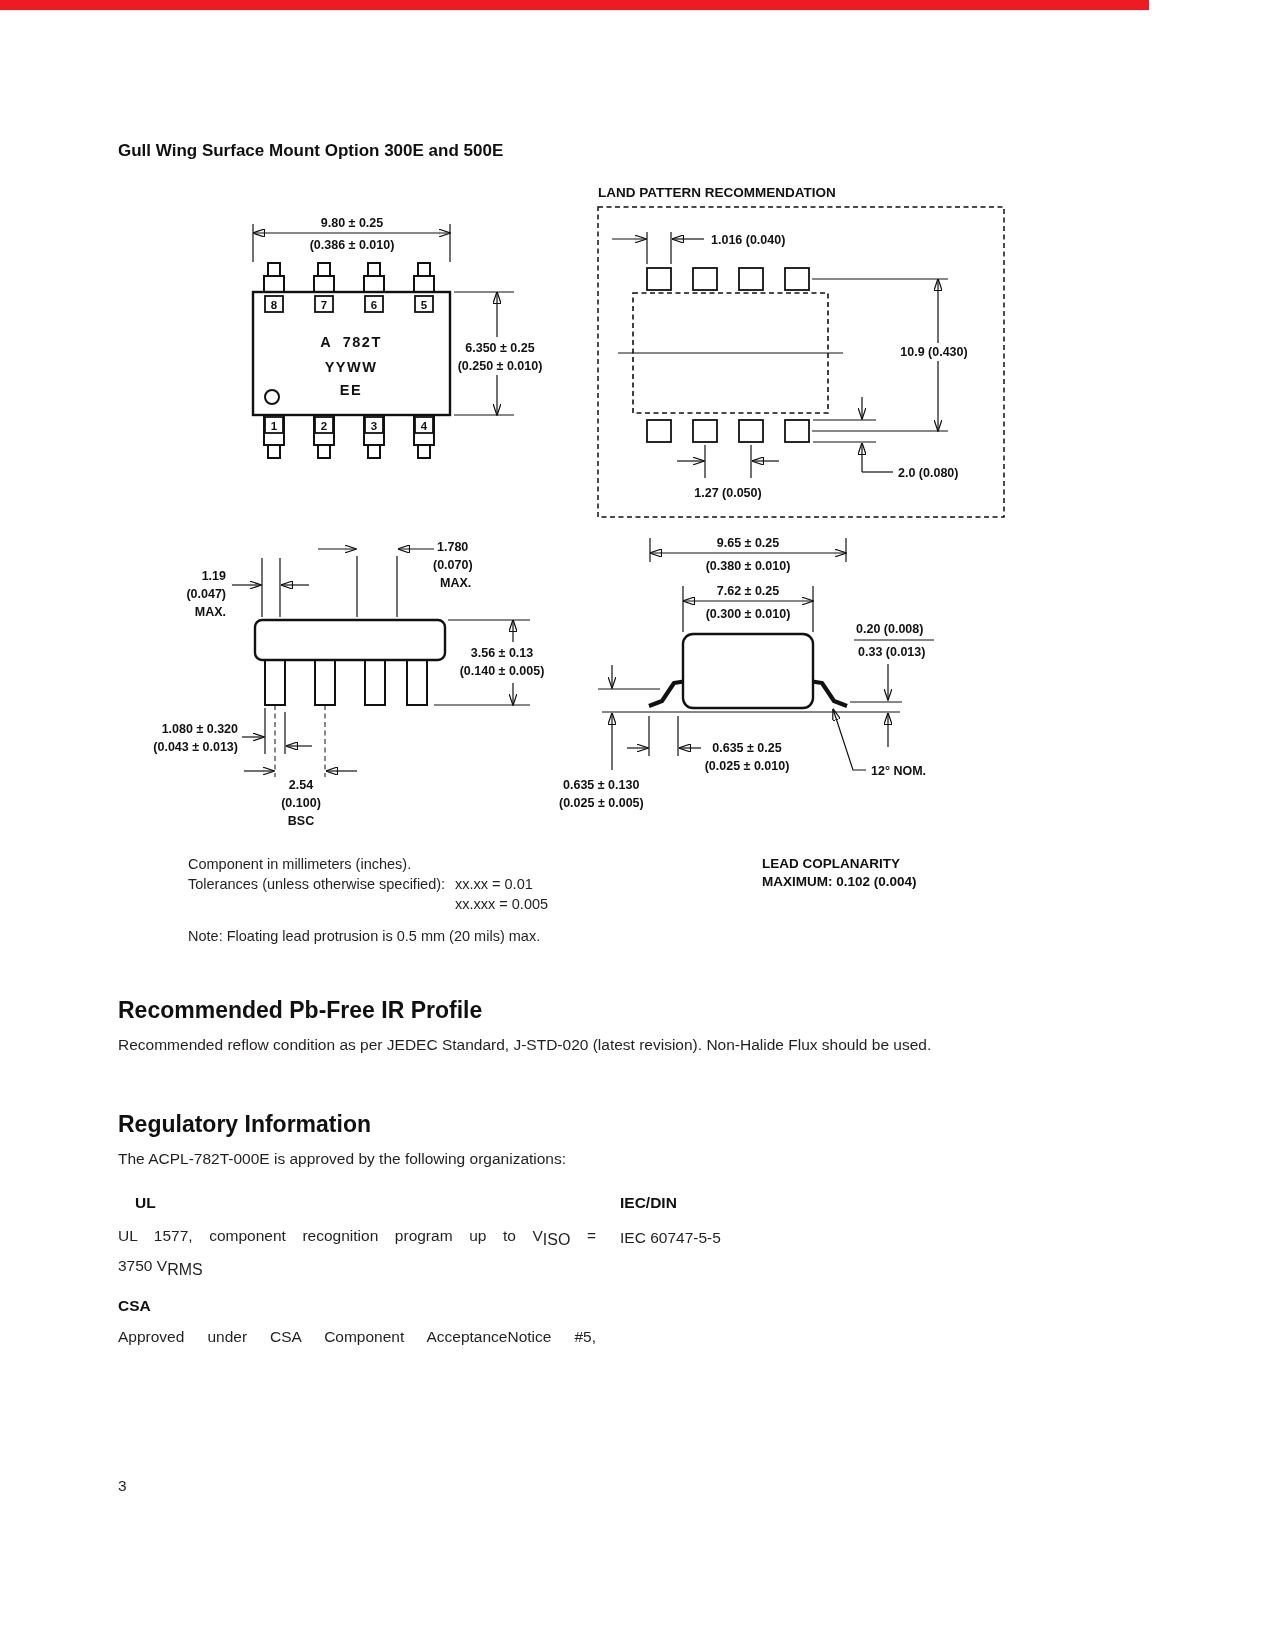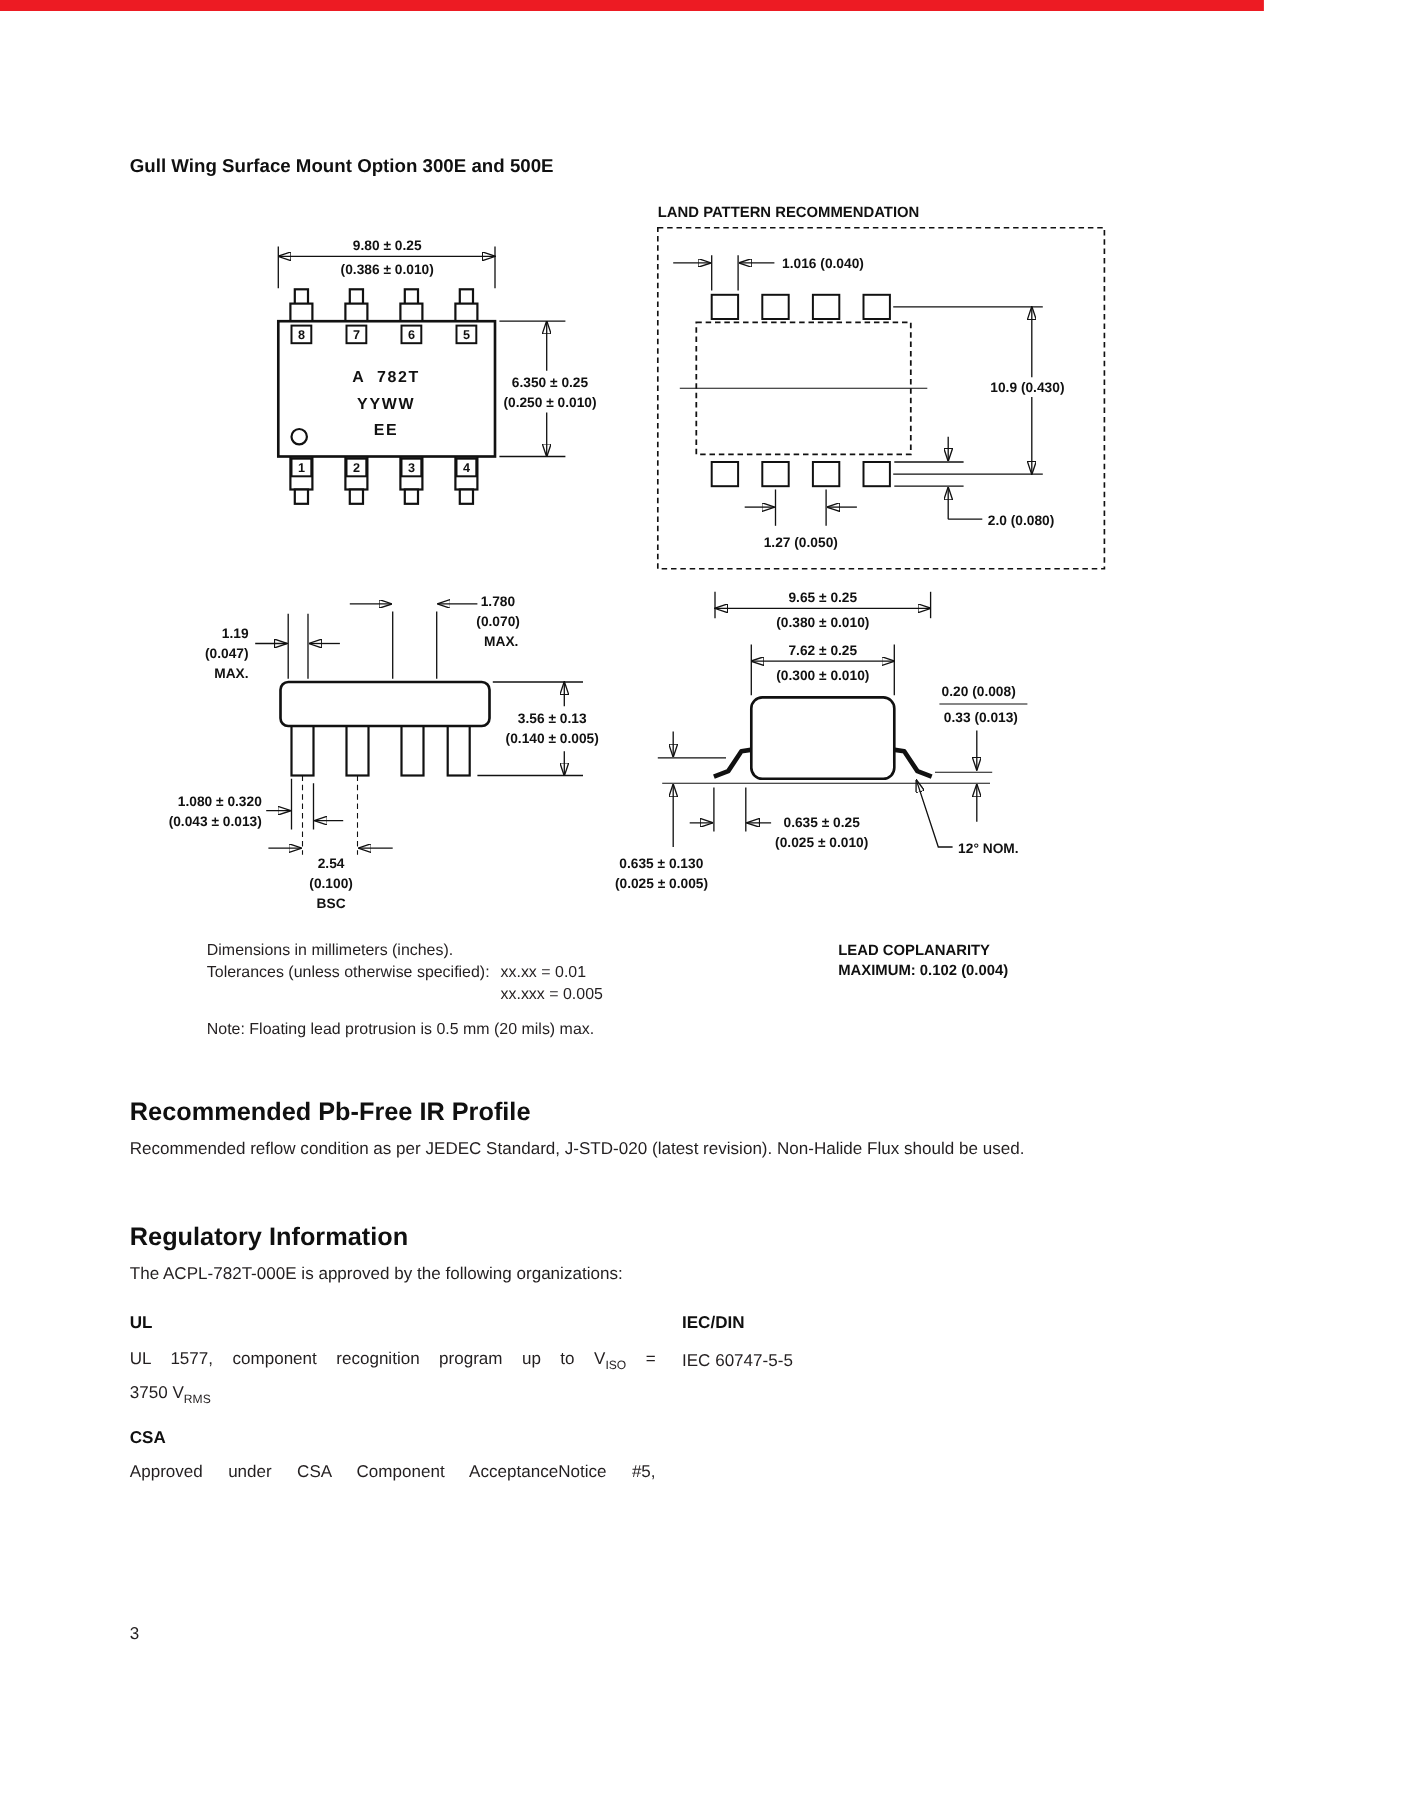--- a/index.html
+++ b/index.html
@@ -11,21 +11,21 @@
 
   .doc-h  { font-size:17px; font-weight:bold; color:#101010; }
   .sec-h  { font-size:23px; font-weight:bold; color:#101010; }
   .body-text { font-size:15.5px; color:#231f20; }
   .notes  { font-size:14.5px; line-height:20px; color:#231f20; }
   .cop    { font-size:13.5px; font-weight:bold; line-height:18px; color:#101010; }
   .sub-h  { font-size:15.5px; font-weight:bold; color:#101010; }
   .col    { width:478px; }
   .jline  { font-size:15.5px; line-height:26px; text-align:justify; text-align-last:justify; }
   .bline  { font-size:15.5px; line-height:26px; }
-  sub     { font-size:11px; }
+  sub     { font-size:16px; }
   .rel    { position:relative; }
   .tolv   { position:absolute; left:267px; top:0; }
 
   
   svg line, svg rect, svg circle, svg path, svg polyline
           { stroke:#111; fill:none; stroke-width:1.2; }
   svg text { stroke:none; fill:#111; font-family:"Liberation Sans", sans-serif;
              font-weight:bold; font-size:12.5px; }
   svg .pin-num { font-size:11.5px; }
   svg .mark { font-size:14.5px; letter-spacing:1.5px; white-space:pre; }
@@ -245,21 +245,21 @@
       <line x1="612" y1="770" x2="612" y2="713" marker-end="url(#ah)"></line>
       <text x="563" y="789">0.635 ± 0.130</text>
       <text x="559" y="807">(0.025 ± 0.005)</text>
 
       <path d="M866 770 L853 770 L833 709" marker-end="url(#ah)"></path>
       <text x="871" y="775">12° NOM.</text>
     </g>
   </svg>
 
   <div class="abs notes" style="left:188px; top:854px; width:430px;">
-    <div class="rel">Dimensions in millimeters (inches).</div>
+    <div class="rel">Component in millimeters (inches).</div>
     <div class="rel">
       <span>Tolerances (unless otherwise specified):</span>
       <span class="tolv">xx.xx = 0.01</span>
     </div>
     <div class="rel" style="height:20px;">
       <span class="tolv">xx.xxx = 0.005</span>
     </div>
   </div>
 
   <div class="abs cop" style="left:762px; top:855px;">
@@ -269,21 +269,21 @@
 
   <div class="abs notes" style="left:188px; top:926px;">Note: Floating lead protrusion is 0.5 mm (20 mils) max.</div>
 
   <div class="abs sec-h" style="left:118px; top:997px;">Recommended Pb-Free IR Profile</div>
   <div class="abs body-text" style="left:118px; top:1036px; width:1040px;">Recommended reflow condition as per JEDEC Standard, J-STD-020 (latest revision). Non-Halide Flux should be used.</div>
 
   <div class="abs sec-h" style="left:118px; top:1111px;">Regulatory Information</div>
   <div class="abs body-text" style="left:118px; top:1150px; width:700px;">The ACPL-782T-000E is approved by the following organizations:</div>
 
   <div class="abs col" style="left:118px; top:1194px;">
-    <div class="sub-h" style="margin-bottom:11px;">UL</div>
+    <div class="sub-h" style="margin-bottom:11px;margin-left:17px;">UL</div>
     <div class="jline"><span>UL 1577, component recognition program up to V</span><sub>ISO</sub><span> =</span></div>
     <div class="bline" style="margin-bottom:14px;"><span>3750 V</span><sub>RMS</sub></div>
     <div class="sub-h" style="margin-bottom:9px;">CSA</div>
     <div class="jline">Approved under CSA Component AcceptanceNotice #5,</div>
   </div>
 
   <div class="abs" style="left:620px; top:1194px; width:490px;">
     <div class="sub-h" style="margin-bottom:11px;">IEC/DIN</div>
     <div class="body-text" style="line-height:29px;">IEC 60747-5-5</div>
   </div>

